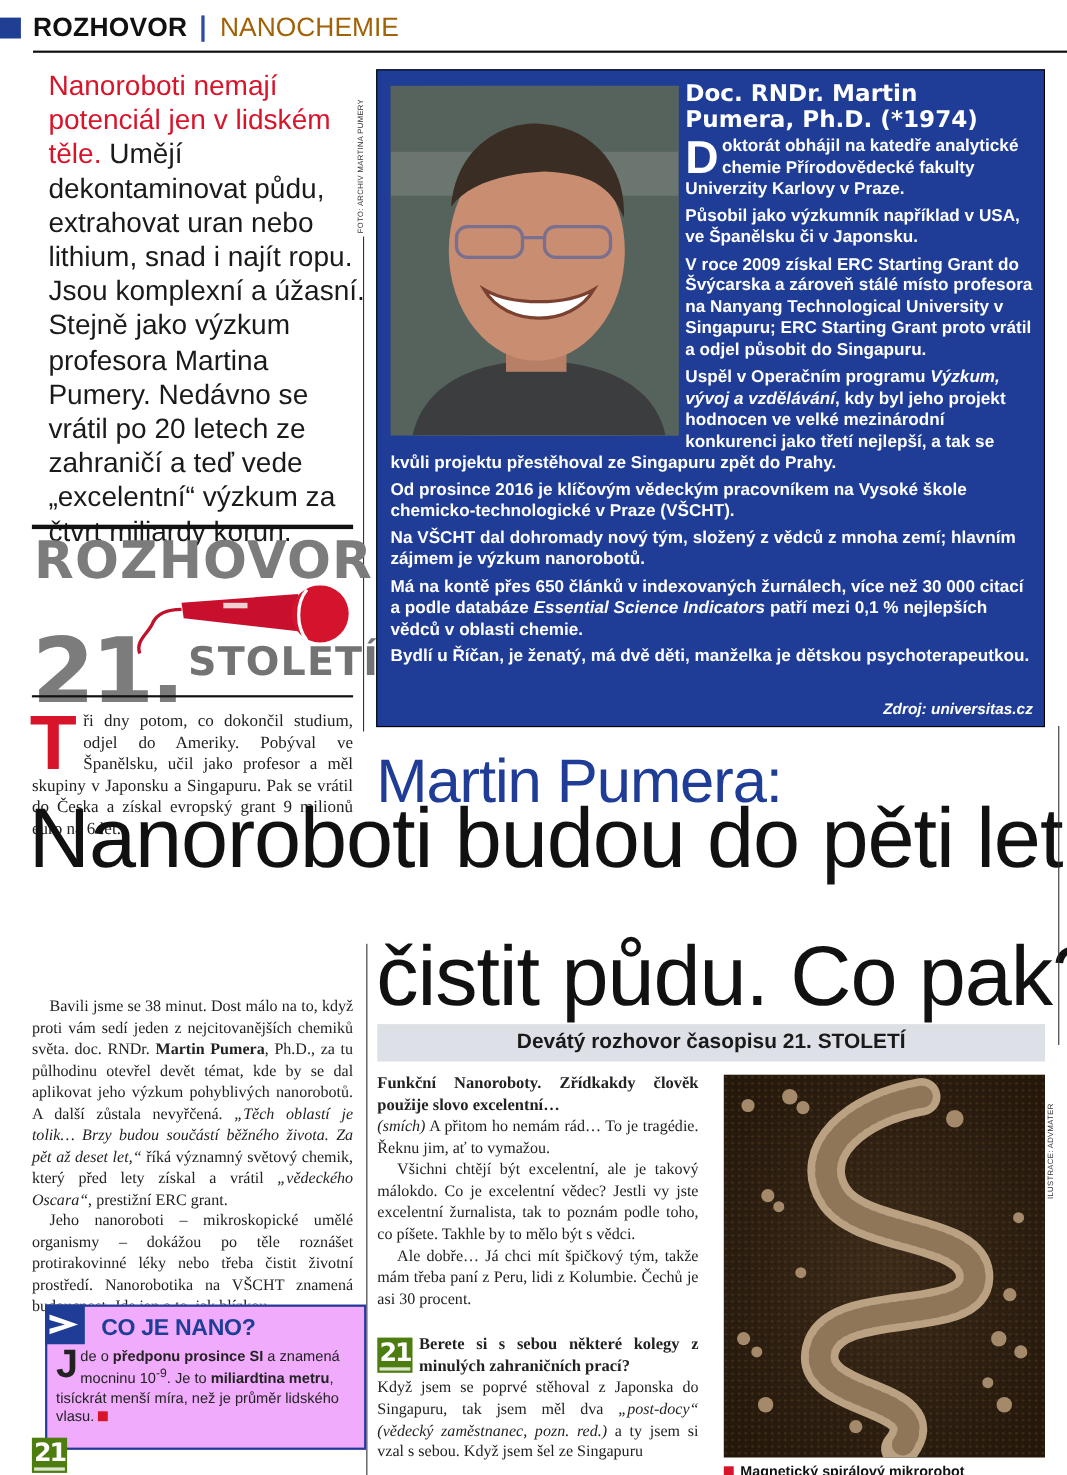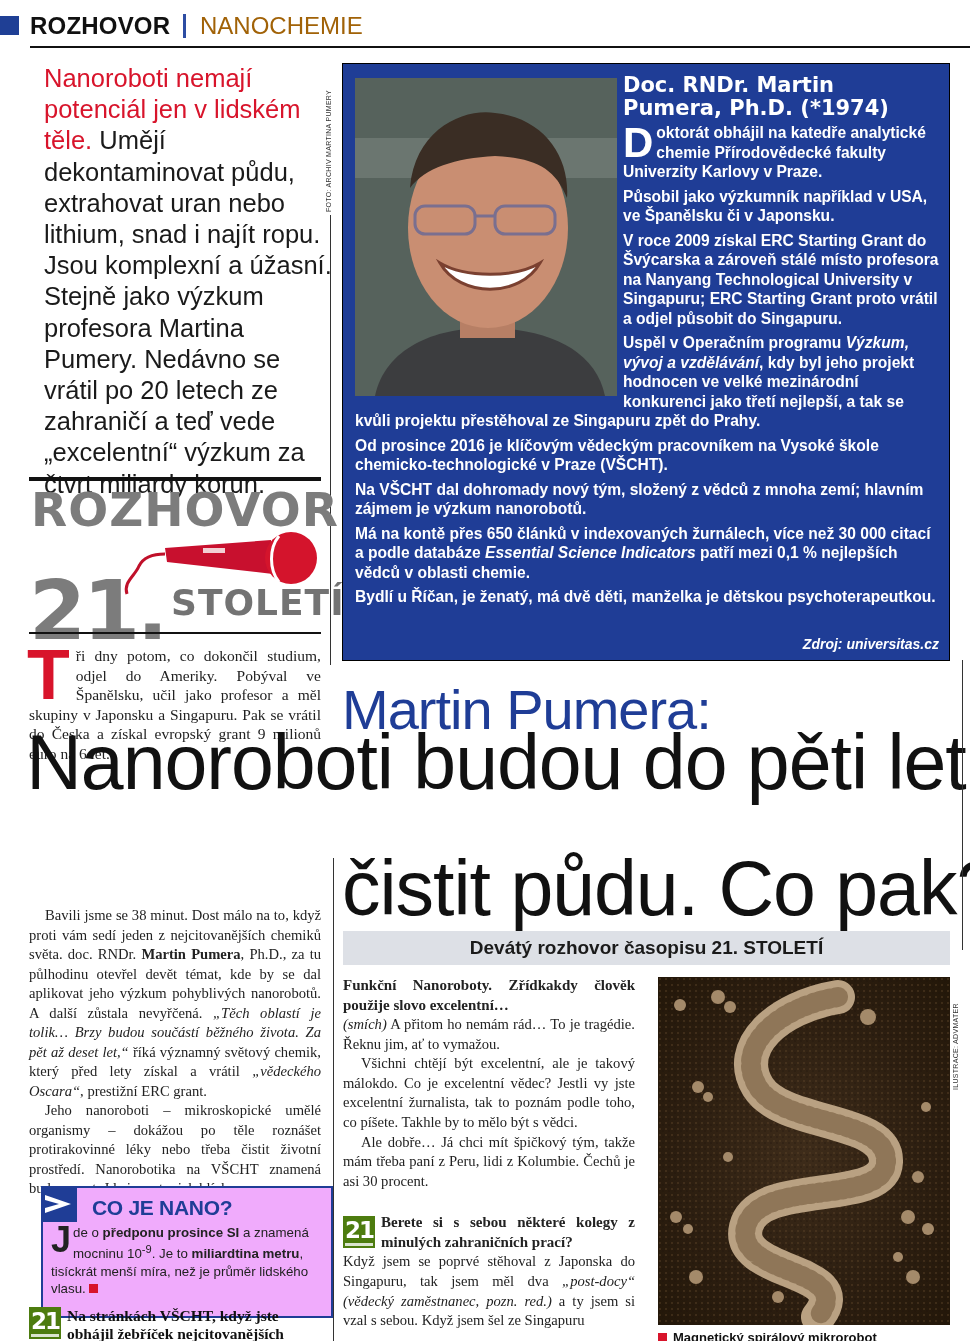--- a/index.html
+++ b/index.html
@@ -178,21 +178,20 @@
     <path d="M4 9 L 30 18 L 4 27 L 4 22 L 18 18 L 4 14 Z" fill="#ffffff"></path>
   </svg>
   <div class="nano-title">CO JE NANO?</div>
   <div class="nano-text">
     <span class="dropcap-J">J</span><span>de o </span><b>předponu prosince SI</b><span> a znamená mocninu 10</span><sup>-9</sup><span>. Je to </span><b>miliardtina metru</b><span>, tisíckrát menší míra, než je průměr lidského vlasu.</span><span class="redsq"></span>
   </div>
 </div>
 
 <div class="q-left">
   <span class="badge21">21</span>
-  <span class="q">Na stránkách VŠCHT, když jste obhájil žebříček nejcitovanějších</span>
 </div>
 
 <div class="col-mid">
   <p class="q">Funkční Nanoroboty. Zřídkakdy člověk použije slovo excelentní…</p>
   <p><i>(smích)</i><span> A přitom ho nemám rád… To je tragédie. Řeknu jim, ať to vymažou.</span></p>
   <p class="indent">Všichni chtějí být excelentní, ale je takový málokdo. Co je excelentní vědec? Jestli vy jste excelentní žurnalista, tak to poznám podle toho, co píšete. Takhle by to mělo být s vědci.</p>
   <p class="indent">Ale dobře… Já chci mít špičkový tým, takže mám třeba paní z Peru, lidi z Kolumbie. Čechů je asi 30 procent.</p>
   <div style="height:22px"></div>
   <p class="q"><span class="badge21 q-mid-21">21</span><span>Berete si s sebou některé kolegy z minulých zahraničních prací?</span></p>
   <p><span>Když jsem se poprvé stěhoval z Japonska do Singapuru, tak jsem měl dva </span><i>„post-docy“ (vědecký zaměstnanec, pozn. red.)</i><span> a ty jsem si vzal s sebou. Když jsem šel ze Singapuru</span></p>

